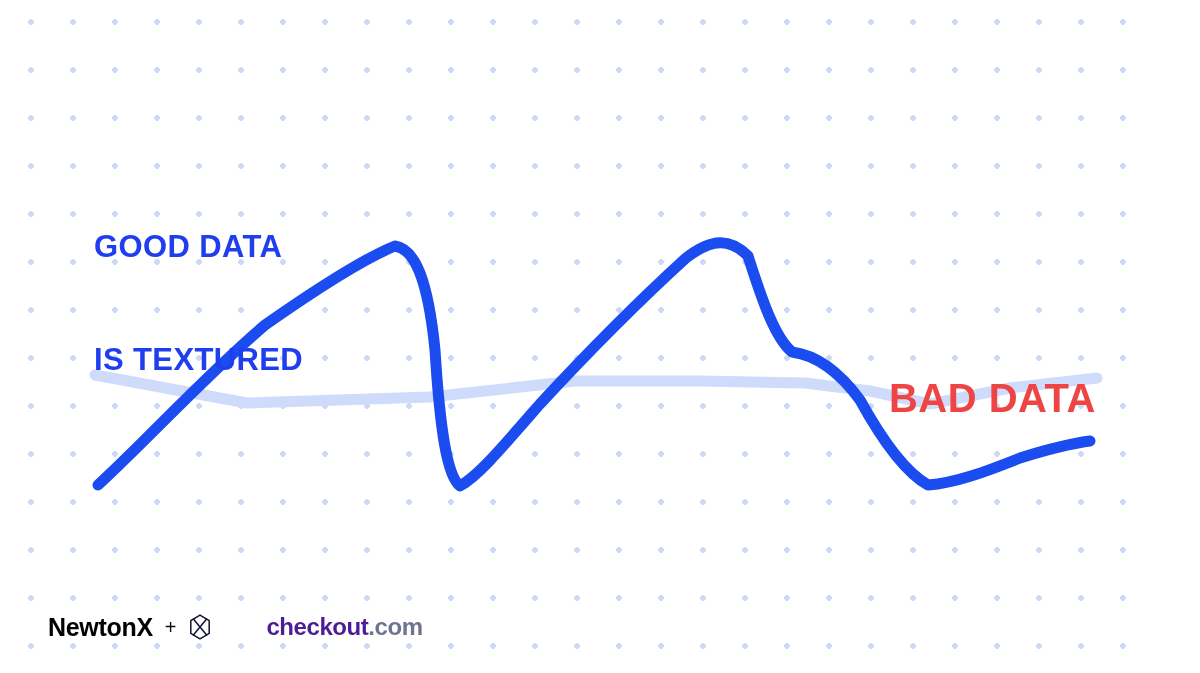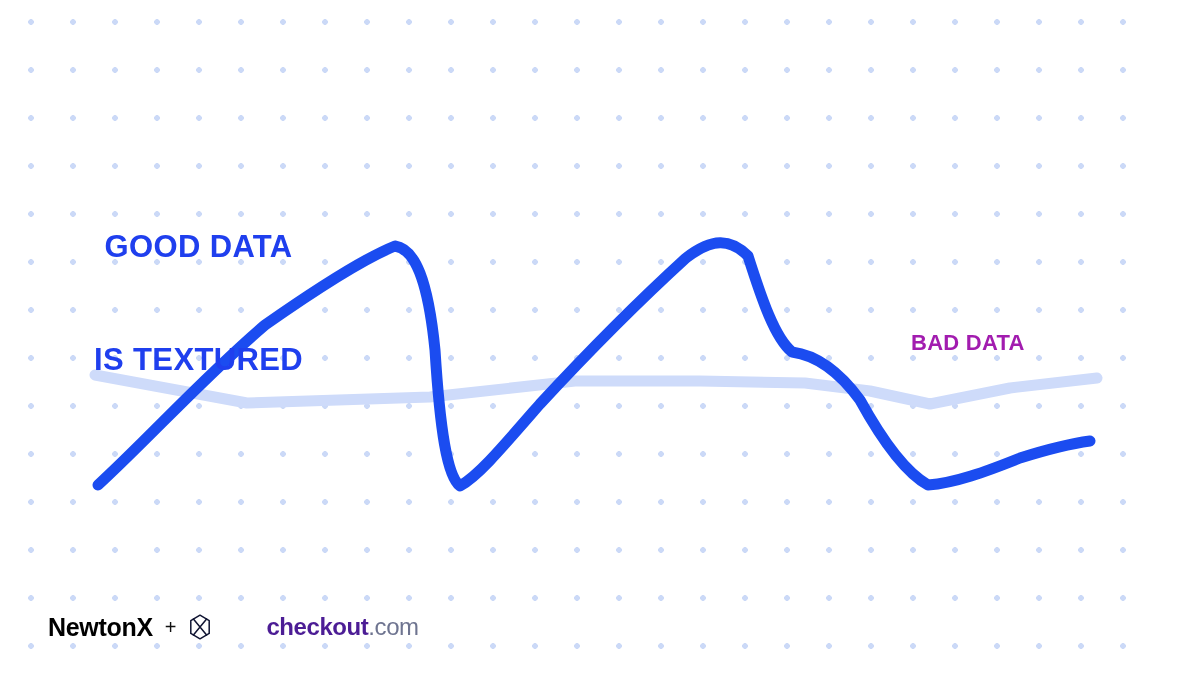--- a/index.html
+++ b/index.html
@@ -10,21 +10,20 @@
   }
   body {
     font-family: "Liberation Sans", sans-serif;
   }
   #canvas {
     position: relative;
     width: 1128px;
     height: 673px;
     background: #ffffff;
     overflow: hidden;
-    text-align: center;
   }
   
   #dot-grid {
     position: absolute;
     left: 0; top: 0;
     width: 1200px;
     height: 673px;
     background-image: radial-gradient(circle at 3px 3px, #cbd9f7 2.6px, rgba(255,255,255,0) 3.1px);
     background-size: 42px 48px;
     background-position: 28px 19px;
@@ -47,24 +46,24 @@
     white-space: pre;
     text-transform: uppercase;
   }
   #good-data-heading {
     left: 94px;
     top: 152px;
     font-size: 31px;
     color: #1f3fee;
   }
   #bad-data-heading {
-    left: 911px;
+    left: 889px;
     top: 276px;
-    font-size: 22px;
-    color: #a21caf;
+    font-size: 40px;
+    color: #ef4444;
   }
   .heading .line { display: block; }
   
   #logo-bar {
     position: absolute;
     left: 48px;
     top: 611px;
     display: flex;
     align-items: center;
     gap: 11px;
@@ -97,21 +96,21 @@
     font-size: 24px;
     line-height: 1;
     letter-spacing: -0.018em;
     white-space: pre;
   }
   #checkout-wordmark .ck-name {
     font-weight: 700;
     color: #4c1d95;
   }
   #checkout-wordmark .ck-tld {
-    font-weight: 400;
+    font-weight: 700;
     color: #6e7490;
   }
 </style>
 </head>
 <body>
 
 <div id="canvas">
 
   <div id="dot-grid"></div>
 

